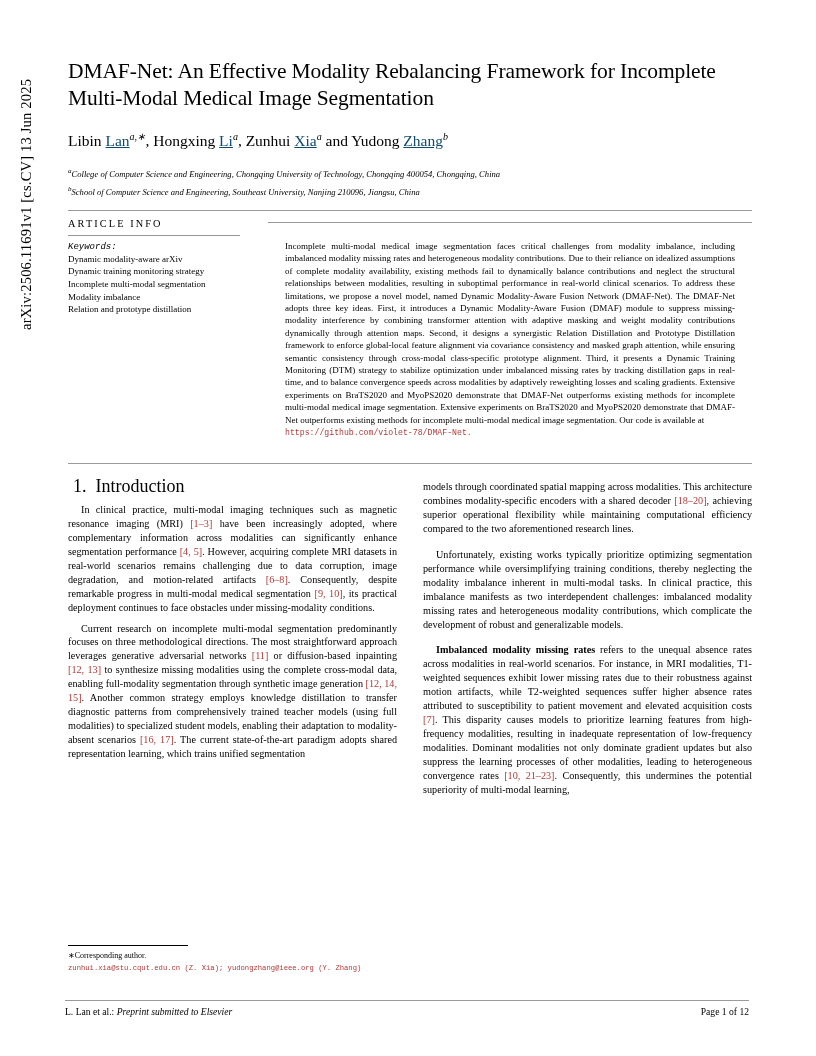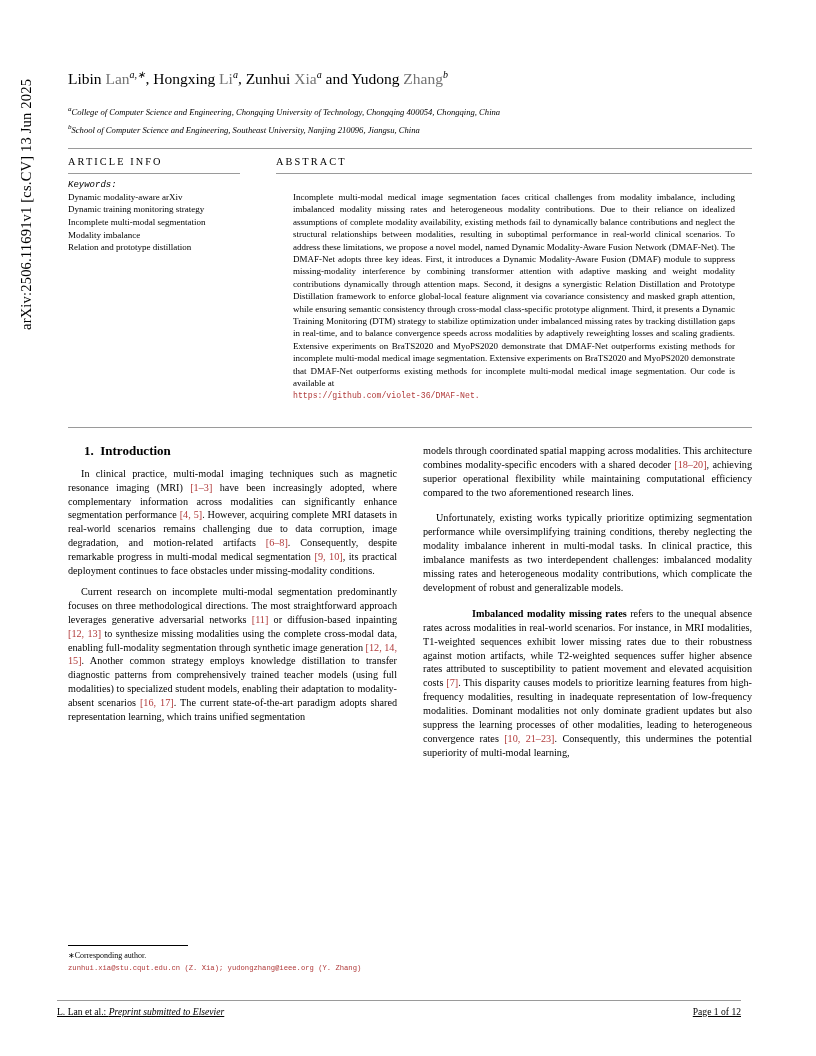--- a/index.html
+++ b/index.html
@@ -51,40 +51,40 @@
     font-weight: normal;
     margin: 0 0 14px 0;
     letter-spacing: -0.1px;
   }
 
   .authors {
     font-size: 15.5px;
     line-height: 21px;
     margin: 6px 0 14px 0;
   }
-  .authors .name-grey { color: #737373; }
+  .authors .name-grey { color: #0c4a6e; text-decoration: underline; }
   .authors sup { font-size: 10px; font-style: italic; }
 
   .affil {
     font-size: 8.6px;
     font-style: italic;
     line-height: 12.5px;
     margin: 0 0 2px 0;
   }
   .affil sup { font-size: 7px; font-style: italic; }
 
   .rule {
     border: none;
     border-top: 0.7px solid #9a9a9a;
     margin: 12px 0 7px 0;
   }
 
   .twocol-head {
     display: flex;
-    gap: 36px;
+    gap: 28px;
   }
   .col-left-head { width: 172px; }
   .col-right-head { flex: 1; }
 
   .section-caps {
     font-size: 10.3px;
     letter-spacing: 2.1px;
     margin-bottom: 6px;
   }
 
@@ -129,27 +129,27 @@
     line-height: 13.9px;
     text-align: justify;
   }
   .bcol p {
     margin: 0 0 7px 0;
     text-indent: 13px;
   }
   .bcol p.noindent { text-indent: 0; }
   .bcol p.gap { margin-top: 12px; }
   h2.sec {
-    font-size: 13px;
-    font-weight: bold;
-    margin: 0 0 9px 16px;
+    font-size: 18px;
+    font-weight: normal;
+    margin: 0 0 9px 5px;
     text-indent: 0;
   }
   .cite { color: #b03a3a; }
-  .bold-lead { font-weight: bold; margin-left: 36px; }
+  .bold-lead { font-weight: bold; }
 
   .footnote-wrap {
     position: absolute;
     left: 68px;
     top: 945px;
     width: 329px;
     font-size: 8px;
     line-height: 11px;
   }
   .fn-rule {
@@ -162,24 +162,23 @@
   .fn-center { }
   .fn-mail {
     font-family: "Liberation Mono", monospace;
     font-size: 7.2px;
     color: #b03a3a;
   }
   .envelope { color: #2b5fa8; font-size: 7.5px; }
 
   .footer {
     position: absolute;
-    left: 57px;
+    left: 65px;
     top: 1000px;
     width: 684px;
-    text-decoration: underline;
   }
   .footer-rule {
     border: none;
     border-top: 0.7px solid #9a9a9a;
     margin: 0 0 5px 0;
   }
   .footer-row {
     display: flex;
     justify-content: space-between;
     font-size: 9.6px;
@@ -188,20 +187,21 @@
 </style>
 </head>
 <body>
 
 <div class="page">
 
   <div class="arxiv-stamp">arXiv:2506.11691v1  [cs.CV]  13 Jun 2025</div>
 
   <div class="content">
 
+    <h1 class="title">DMAF-Net: An Effective Modality Rebalancing Framework for Incomplete Multi-Modal Medical Image Segmentation</h1>
 
     <div class="authors">
       <span>Libin</span>
       <span class="name-grey">Lan</span><sup>a,∗</sup>,
       <span>Hongxing</span>
       <span class="name-grey">Li</span><sup>a</sup>,
       <span>Zunhui</span>
       <span class="name-grey">Xia</span><sup>a</sup>
       <span>and</span>
       <span>Yudong</span>
@@ -218,24 +218,23 @@
         <div class="section-caps">ARTICLE INFO</div>
         <hr class="rule" style="margin:4px 0 6px 0">
         <div class="kw-title">Keywords:</div>
         <div class="kw-item">Dynamic modality-aware arXiv</div>
         <div class="kw-item">Dynamic training monitoring strategy</div>
         <div class="kw-item">Incomplete multi-modal segmentation</div>
         <div class="kw-item">Modality imbalance</div>
         <div class="kw-item">Relation and prototype distillation</div>
       </div>
       <div class="col-right-head">
-        <div class="section-caps">ABSTRACT</div>
         <hr class="rule" style="margin:4px 0 6px 0">
         <p class="abstract"><span>Incomplete multi-modal medical image segmentation faces critical challenges from modality imbalance, including imbalanced modality missing rates and heterogeneous modality contributions. Due to their reliance on idealized assumptions of complete modality availability, existing methods fail to dynamically balance contributions and neglect the structural relationships between modalities, resulting in suboptimal performance in real-world clinical scenarios. To address these limitations, we propose a novel model, named Dynamic Modality-Aware Fusion Network (DMAF-Net). The DMAF-Net adopts three key ideas. First, it introduces a Dynamic Modality-Aware Fusion (DMAF) module to suppress missing-modality interference by combining transformer attention with adaptive masking and weight modality contributions dynamically through attention maps. Second, it designs a synergistic Relation Distillation and Prototype Distillation framework to enforce global-local feature alignment via covariance consistency and masked graph attention, while ensuring semantic consistency through cross-modal class-specific prototype alignment. Third, it presents a Dynamic Training Monitoring (DTM) strategy to stabilize optimization under imbalanced missing rates by tracking distillation gaps in real-time, and to balance convergence speeds across modalities by adaptively reweighting losses and scaling gradients. Extensive experiments on BraTS2020 and MyoPS2020 demonstrate that DMAF-Net outperforms existing methods for incomplete multi-modal medical image segmentation. Extensive experiments on BraTS2020 and MyoPS2020 demonstrate that DMAF-Net outperforms existing methods for incomplete multi-modal medical image segmentation. Our code is available at</span>
-          <br><a class="link" href="#">https://github.com/violet-36/DMAF-Net.</a>
+          <br><a class="link" href="#">https://github.com/violet-78/DMAF-Net.</a>
         </p>
       </div>
     </div>
 
     <hr class="rule2">
 
     <div class="body-cols">
       <div class="bcol">
         <h2 class="sec">
           <span>1.</span>

